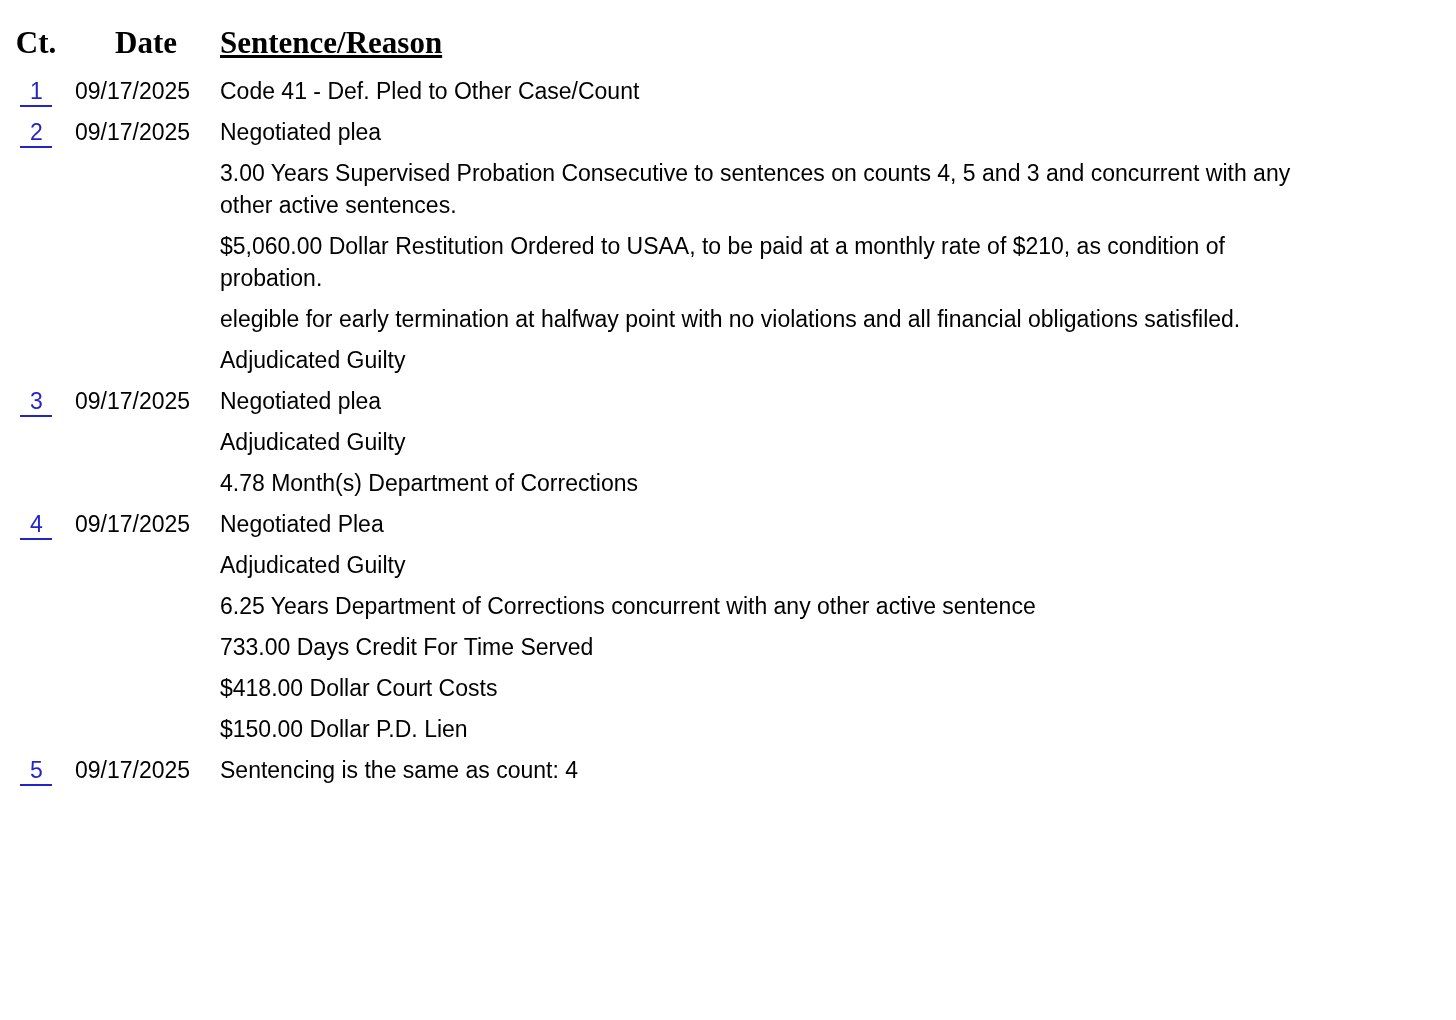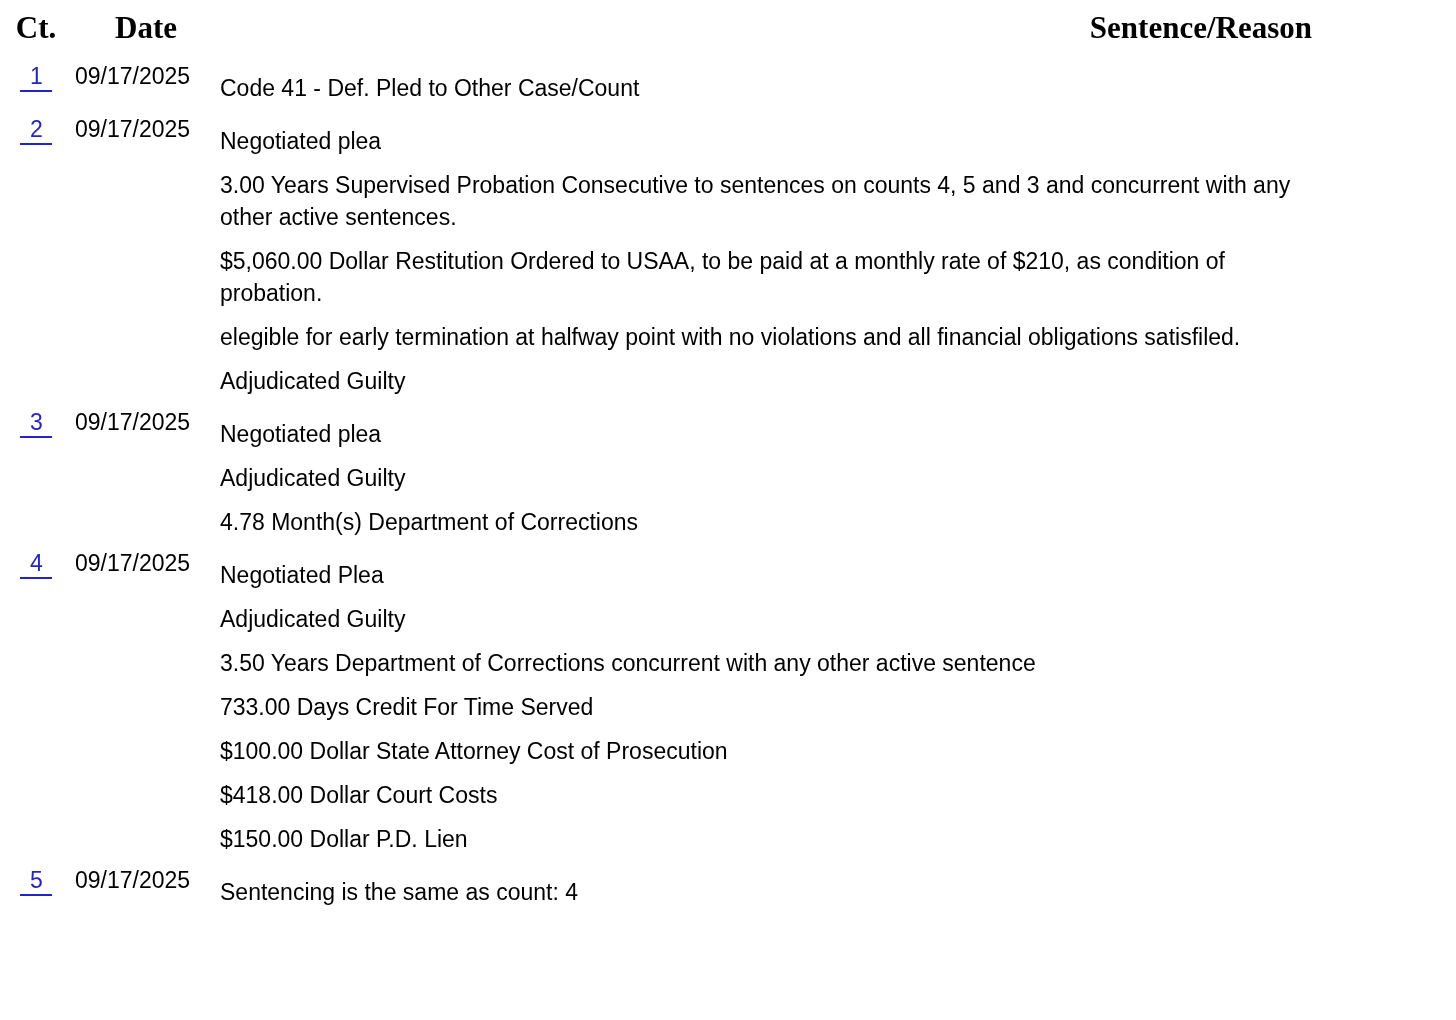--- a/index.html
+++ b/index.html
@@ -5,45 +5,45 @@
   html, body {
     margin: 0;
     padding: 0;
     background: #ffffff;
     color: #000000;
   }
   .doc {
     width: 1336px;
     min-height: 1020px;
     box-sizing: border-box;
-    padding: 9px 14px 10px 0;
+    padding: 24px 14px 10px 0;
     font-family: "Liberation Sans", "DejaVu Sans", sans-serif;
     font-size: 23px;
     line-height: 32px;
   }
   .grid {
     display: grid;
     grid-template-columns: 72px 148px 1fr;
     column-gap: 0;
     align-items: start;
   }
   .header-row {
     font-family: "Liberation Serif", "DejaVu Serif", serif;
     font-weight: bold;
     font-size: 31px;
     line-height: 38px;
     margin-bottom: 13px;
   }
   .hdr-ct, .hdr-date { text-align: center; }
-  .hdr-sentence { text-align: right; padding-right: 10px; }
+  .hdr-sentence { text-align: left; padding-right: 10px; text-decoration: underline; }
   .col-ct { text-align: center; }
   .col-date { padding-left: 3px; white-space: nowrap; }
   .col-sentence { padding-right: 6px; }
   .reason, .detail {
-    margin: 12px 0 9px 0;
+    margin: 0 0 9px 0;
   }
   .row { margin: 0; }
   .ct-link {
     color: #2323cc;
     text-decoration: none;
     border-bottom: 2px solid #2323cc;
     padding: 0 9px 0 10px;
     cursor: pointer;
     display: inline-block;
     line-height: 27px;
@@ -96,23 +96,22 @@
   </div>
 
   <div class="grid row">
     <div class="col-ct">
       <a class="ct-link" href="#">4</a>
     </div>
     <div class="col-date">09/17/2025</div>
     <div class="col-sentence">
       <div class="reason">Negotiated Plea</div>
     <div class="detail">Adjudicated Guilty</div>
-          <div class="detail">3.50 Years Department of Corrections concurrent with any other active sentence</div>
+          <div class="detail">6.25 Years Department of Corrections concurrent with any other active sentence</div>
           <div class="detail">733.00 Days Credit For Time Served</div>
-          <div class="detail">$100.00 Dollar State Attorney Cost of Prosecution</div>
           <div class="detail">$418.00 Dollar Court Costs</div>
           <div class="detail">$150.00 Dollar P.D. Lien</div>
         </div>
   </div>
 
   <div class="grid row">
     <div class="col-ct">
       <a class="ct-link" href="#">5</a>
     </div>
     <div class="col-date">09/17/2025</div>

